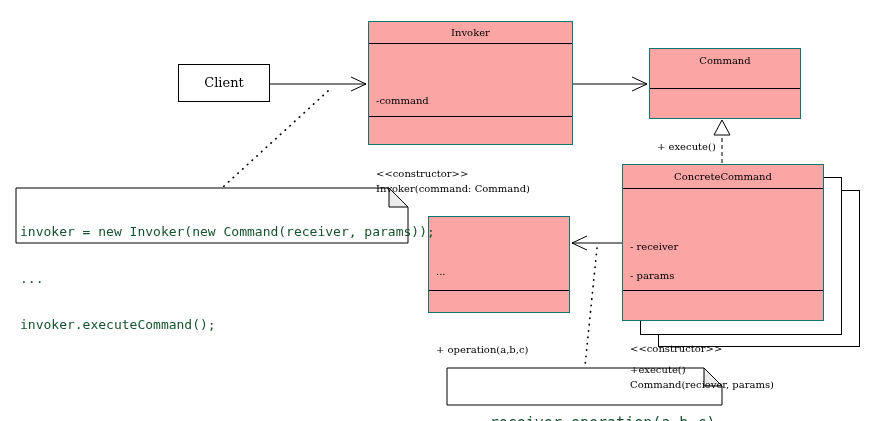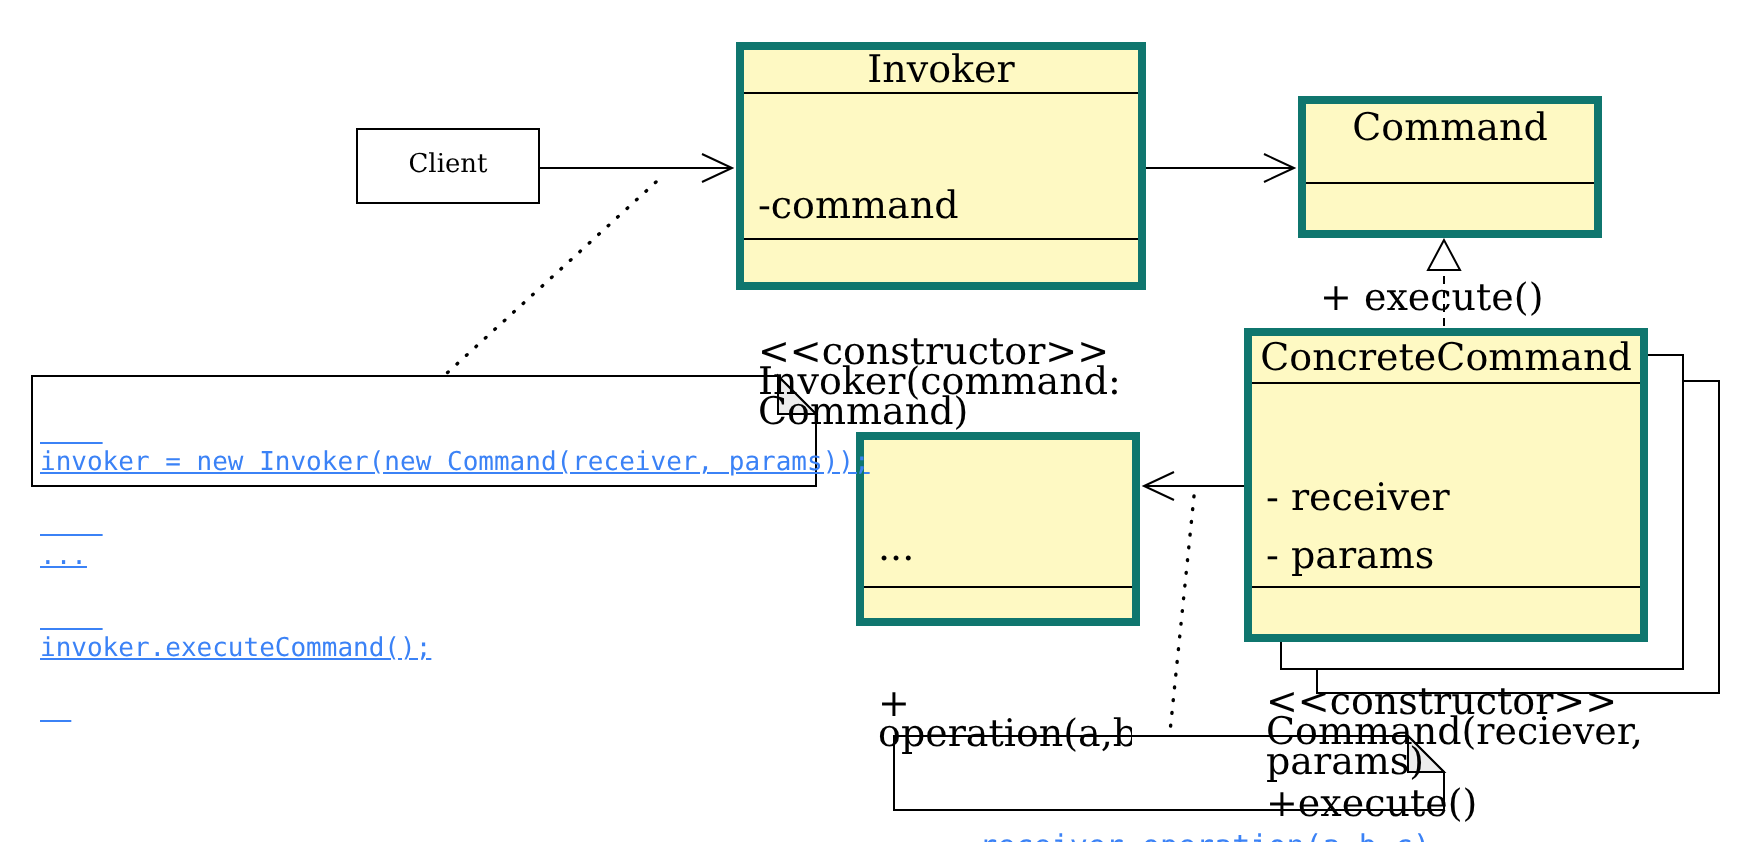--- a/index.html
+++ b/index.html
@@ -4,22 +4,22 @@
 <style>
   html,body { margin:0; padding:0; background:#fff; }
   .canvas {
     position:relative; width:872px; height:421px; background:#fff;
     font-family:"DejaVu Serif", serif; color:#000; overflow:hidden;
   }
   .overlay { position:absolute; left:0; top:0; width:872px; height:421px; }
 
   
   .cls {
-    position:absolute; background:#fef9c3; border:4px solid #0f766e;
-    box-sizing:border-box; font-size:19px; line-height:15px;
+    position:absolute; background:#fca5a5; border:1px solid #0f766e;
+    box-sizing:border-box; font-size:10px; line-height:15px;
   }
   .cls .title {
     text-align:center; border-bottom:1px solid #000; box-sizing:border-box;
     overflow:hidden;
   }
   .cls .sec { box-sizing:border-box; overflow:hidden; }
   .cls .sec.bordered { border-bottom:1px solid #000; }
   .pad { padding:5px 7px 0 7px;margin-top:44px; }
 
   .shadow {
@@ -27,23 +27,22 @@
   }
 
   
   .simplebox {
     position:absolute; background:#fff; border:1px solid #000; box-sizing:border-box;
     font-size:13px; text-align:center;
   }
 
   
   .note-text {
-    position:absolute; font-family:"DejaVu Sans Mono", monospace; color:#3b82f6;
+    position:absolute; font-family:"DejaVu Sans Mono", monospace; color:#14532d;
     white-space:pre;
-    text-decoration:underline;
   }
   .code-note { font-size:13px; line-height:15.5px; }
   .op-note   { font-size:15px; text-align:center; }
 </style>
 </head>
 <body>
 
 <div class="canvas">
 
   <svg class="overlay" viewBox="0 0 872 421" xmlns="http://www.w3.org/2000/svg">
@@ -113,22 +112,22 @@
   <div class="cls" style="left:622px; top:164px; width:202px; height:157px;">
     <div class="title" style="height:24px; line-height:23px;">
       <span>ConcreteCommand</span>
     </div>
     <div class="sec bordered pad" style="height:58px; padding-top:6px;">
       <div>- receiver</div>
       <div style="margin-top:14px;">- params</div>
     </div>
     <div class="sec pad" style="height:73px; padding-top:6px;">
       <div>&lt;&lt;constructor&gt;&gt;</div>
+      <div style="margin-top:6px;">+execute()</div>
       <div>Command(reciever, params)</div>
-      <div style="margin-top:6px;">+execute()</div>
     </div>
   </div>
 
   <div class="cls" style="left:428px; top:216px; width:142px; height:97px;">
     <div class="sec bordered pad" style="height:30px; padding-top:3px;">
       <div>...</div>
     </div>
     <div class="sec pad" style="height:39px; padding-top:7px;">
       <div>+ operation(a,b,c)</div>
     </div>

